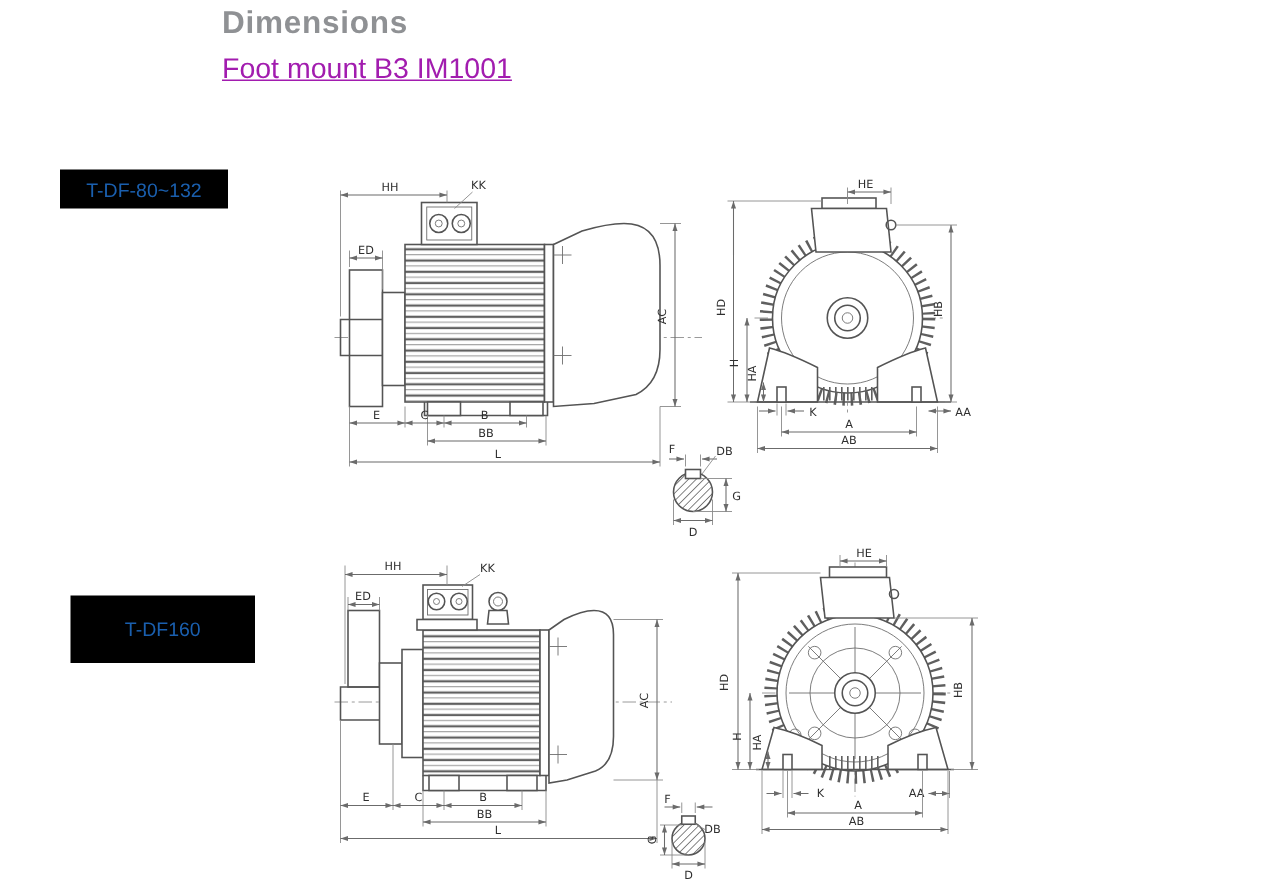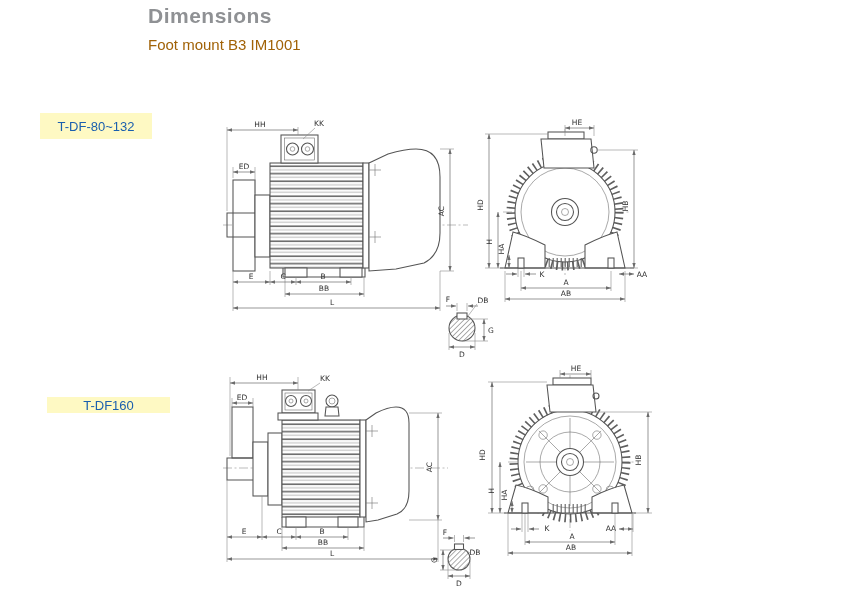--- a/index.html
+++ b/index.html
@@ -6,28 +6,28 @@
   body{
     width:841px;height:591px;position:relative;background:#ffffff;
     font-family:"Liberation Sans","DejaVu Sans",sans-serif;overflow:hidden;
   }
   .page-title{
     position:absolute;left:148px;top:4px;margin:0;
     font-size:21px;font-weight:bold;color:#8f9194;letter-spacing:.5px;text-align:center;
   }
   .page-subtitle{
     position:absolute;left:148px;top:36px;
-    font-size:15px;color:#a16207;font-weight:500;
+    font-size:19px;color:#a21caf;font-weight:500;text-decoration:underline;
   }
   .chip{
-    position:absolute;background:#fef9c3;color:#1a5fae;
+    position:absolute;background:#000000;color:#1a5fae;
     font-size:13px;display:flex;align-items:center;justify-content:center;
   }
   .chip-1{left:40px;top:113px;width:112px;height:26px;}
-  .chip-2{left:47px;top:397px;width:123px;height:16px;}
+  .chip-2{left:47px;top:397px;width:123px;height:45px;}
   svg.drawing{position:absolute;}
   .dwg-top{left:220px;top:105px;}
   .dwg-bot{left:220px;top:363px;}
   
   .out{stroke:#545454;stroke-width:1.05;fill:none;}
   .outw{stroke:#545454;stroke-width:1.05;fill:#ffffff;}
   .thin{stroke:#6e6e6e;stroke-width:.6;fill:none;}
   .cl{stroke:#8f8f8f;stroke-width:.6;fill:none;stroke-dasharray:9 2.5 2 2.5;}
   .ext{stroke:#8a8a8a;stroke-width:.6;fill:none;}
   .dim{stroke:#6b6b6b;stroke-width:.7;fill:none;}

